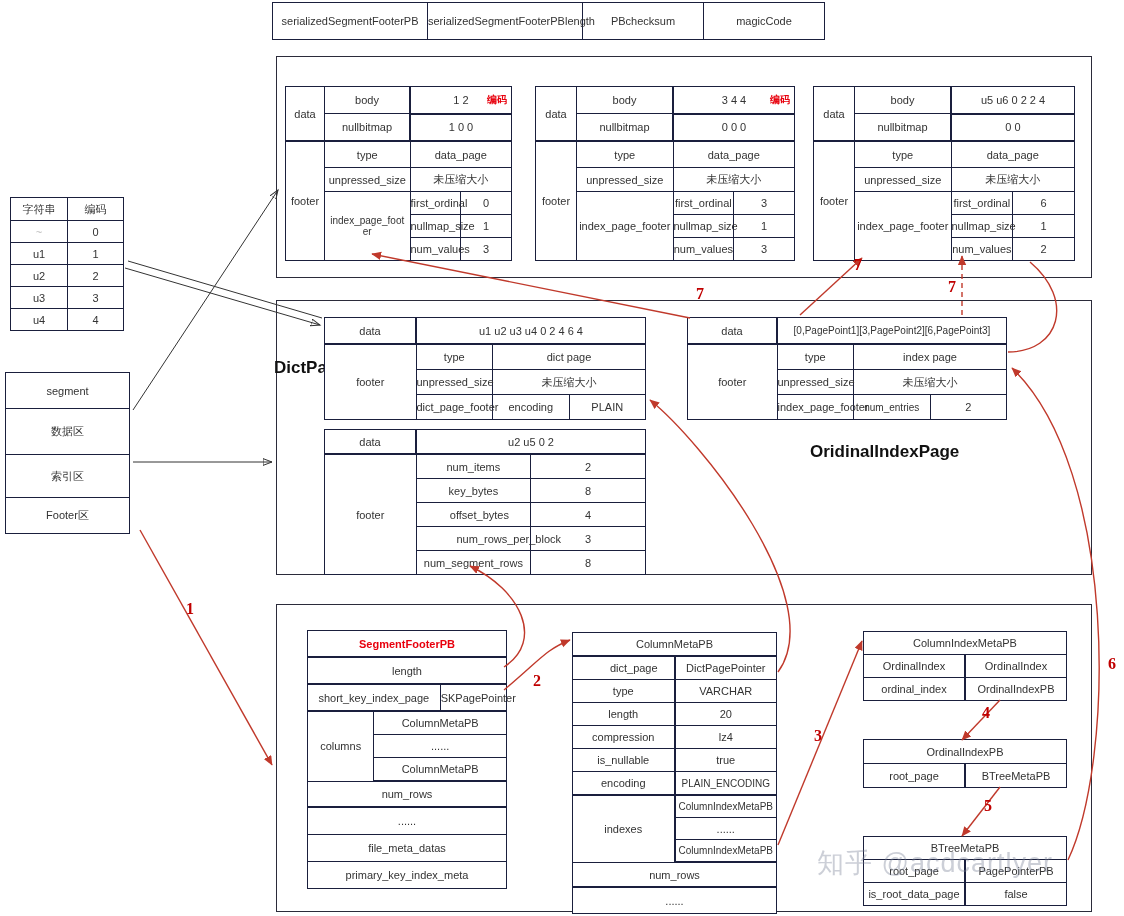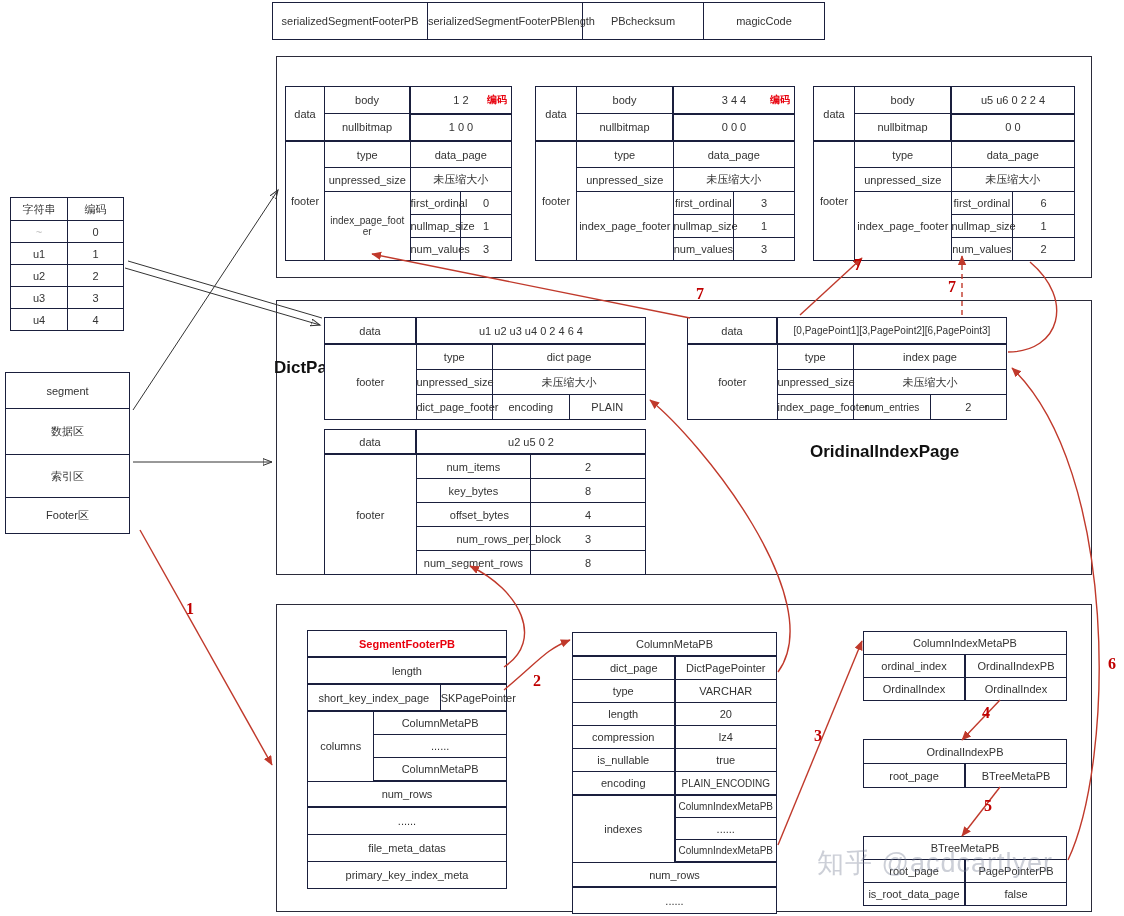--- a/index.html
+++ b/index.html
@@ -367,26 +367,26 @@
     </tr>
   </tbody>
     </table>
 
   <table class="tbl" style="left:863px;top:631px;width:204px;height:68px;">
     <tbody>
         <tr>
       <td colspan="2" style="height:22px;">ColumnIndexMetaPB</td>
     </tr>
     <tr>
+      <td style="width:85px;height:22px;" class="thick-r">OrdinalIndex</td>
+      <td>OrdinalIndex</td>
+    </tr>
+    <tr>
       <td style="height:22px;" class="thick-r">ordinal_index</td>
       <td>OrdinalIndexPB</td>
-    </tr>
-    <tr>
-      <td style="width:85px;height:22px;" class="thick-r">OrdinalIndex</td>
-      <td>OrdinalIndex</td>
     </tr>
   </tbody>
     </table>
 
   <table class="tbl" style="left:863px;top:739px;width:204px;height:46px;">
     <tbody>
         <tr>
       <td colspan="2" style="height:23px;">OrdinalIndexPB</td>
     </tr>
     <tr>

